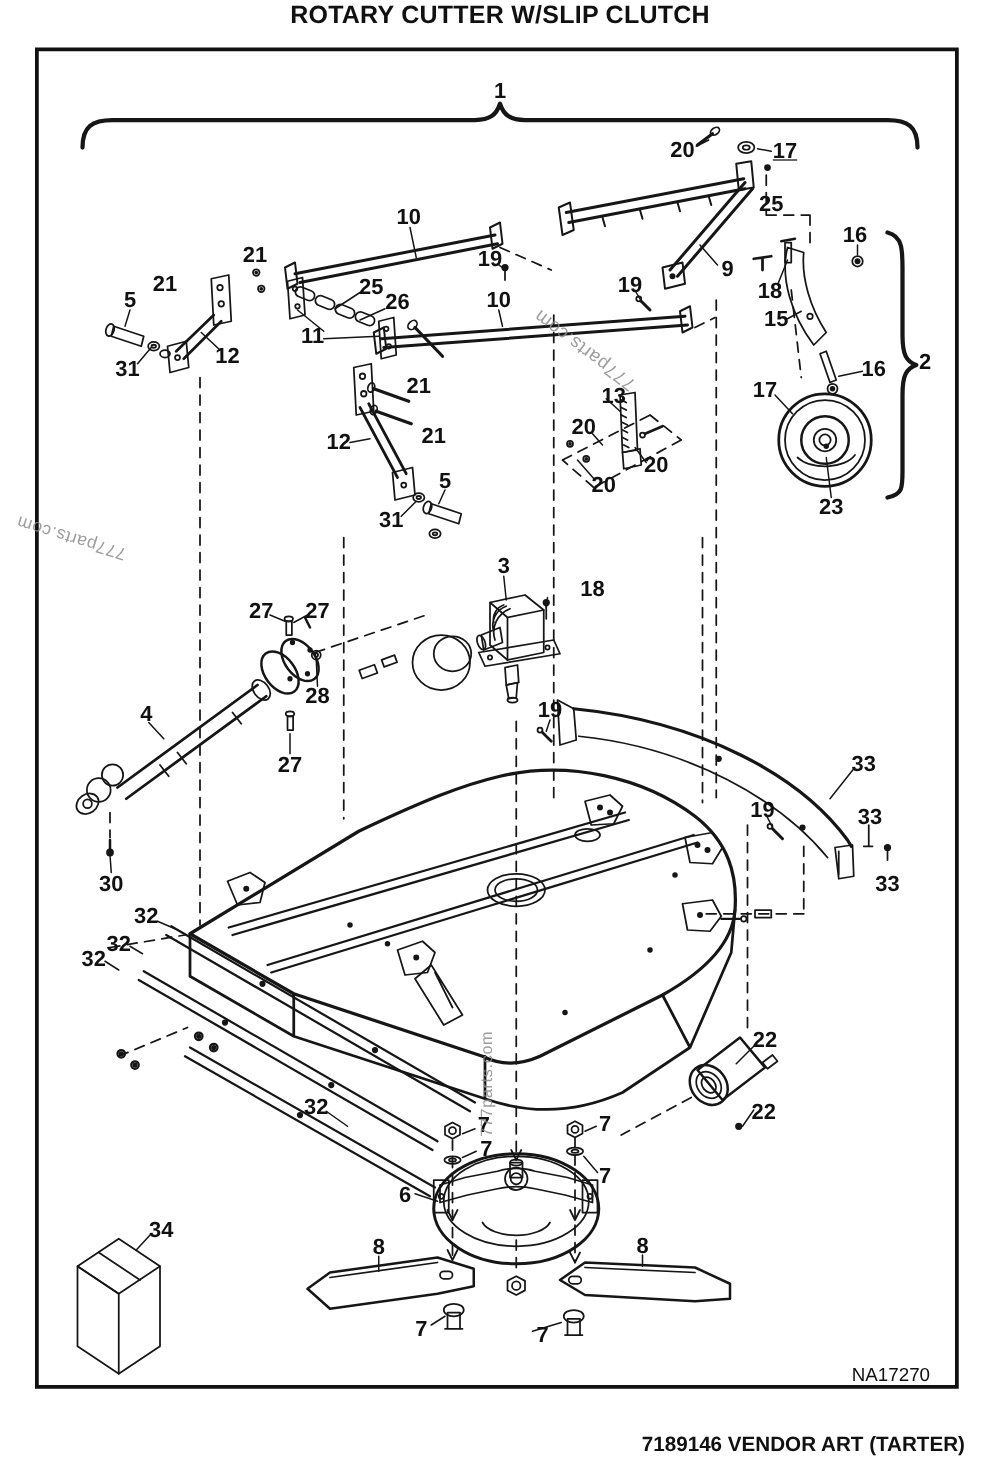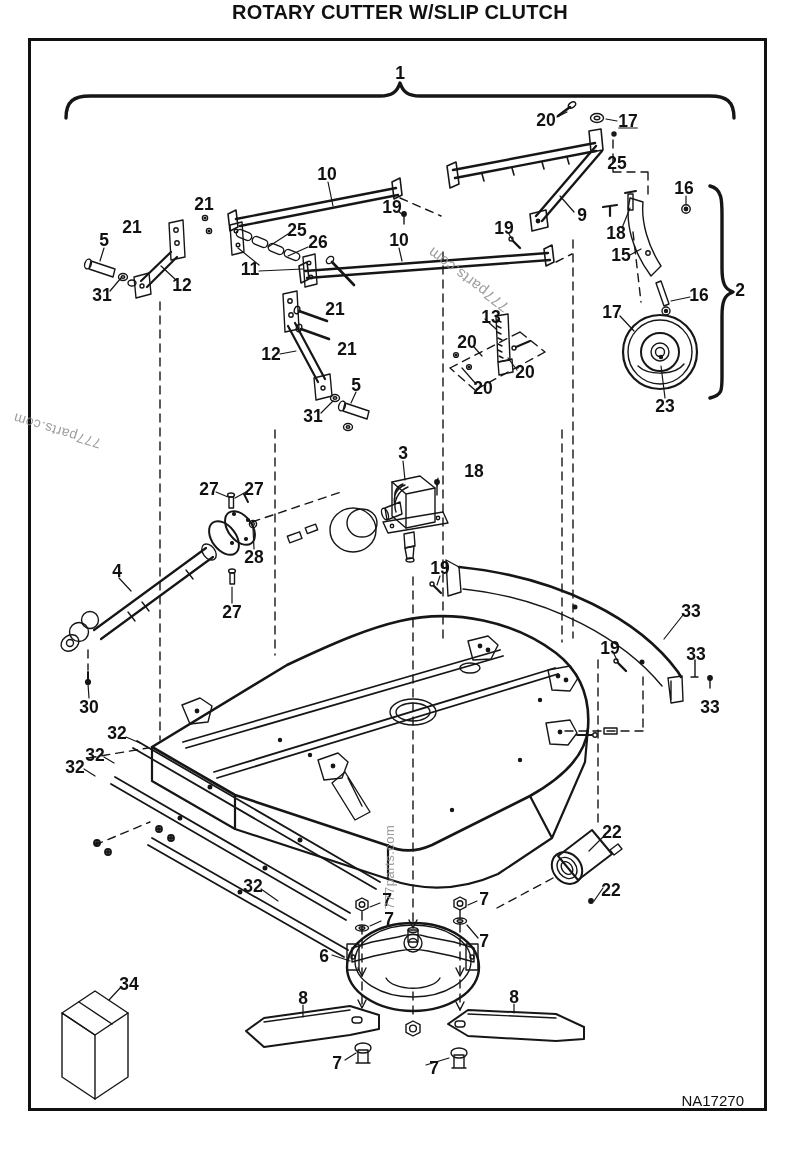--- a/index.html
+++ b/index.html
@@ -436,13 +436,14 @@
       <div class="callout" style="left: 337px; top: 1063px;">7</div>
       <div class="callout" style="left: 434px; top: 1068px;">7</div>
     </div>
   <div id="watermark-layer">
       <div class="watermark" style="left: 468px; top: 280px; font-size: 15px; --rot: 217deg;">777parts.com</div>
       <div class="watermark" style="left: 57px; top: 431px; font-size: 14px; --rot: 197deg;">777parts.com</div>
       <div class="watermark" style="left: 389px; top: 867px; font-size: 13px; --rot: -90deg;">777parts.com</div>
     </div>
 
   <div class="na-code">NA17270</div>
+  <div class="footer-right">7189146 VENDOR ART (TARTER)</div>
 </div>
 
 </body></html>

